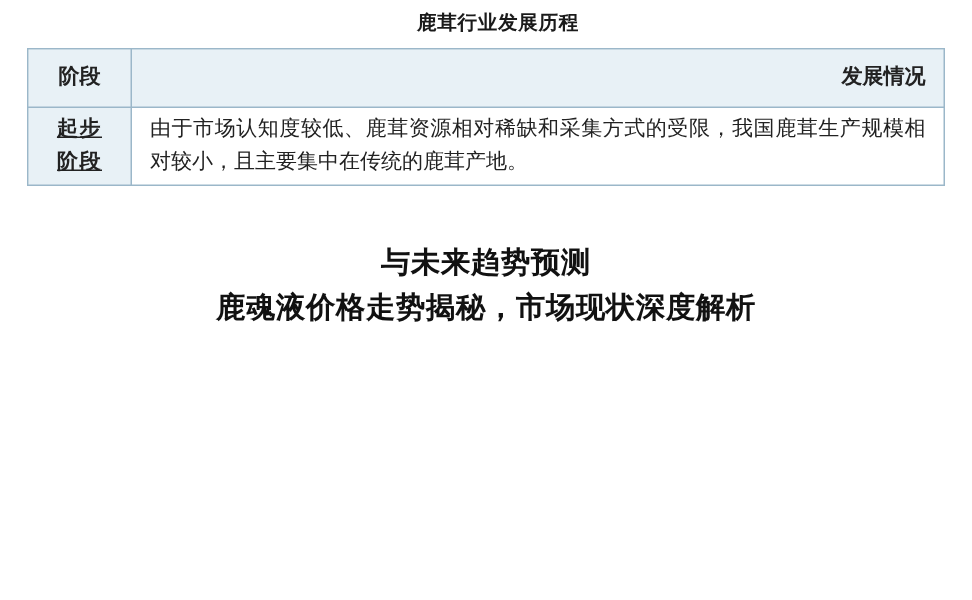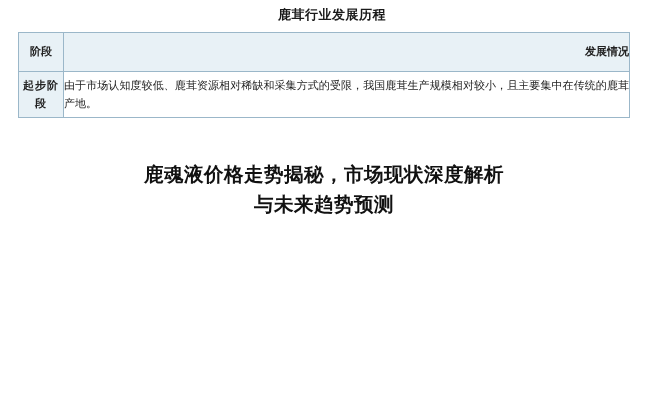--- a/index.html
+++ b/index.html
@@ -31,34 +31,35 @@
   }
   table.matrix {
     border-collapse: collapse;
     width: 612px;
     margin: 0 18px;
     table-layout: fixed;
   }
   table.matrix td, table.matrix th {
     border: 1px solid #9bb7c9;
     vertical-align: middle;
-    padding: 4px 0;
-    font-size: 11px;
+    padding: 4px 12px;
+    font-size: 14px;
     line-height: 1.55;
     color: #222222;
   }
   .col-stage {
     width: 44px;
     background: #e8f1f6;
     text-align: center;
     font-weight: 700;
     font-size: 9px;
     color: #1f4f6d;
     letter-spacing: 1px;
     line-height: 1.25;
+    text-decoration: underline;
   }
   .hdr {
     background: #e8f1f6;
     text-align: right;
     font-weight: 700;
     font-size: 9.5px;
     color: #1f4f6d;
     height: 30px;
   }
   .hdr-stage {
@@ -115,17 +116,17 @@
         <th class="hdr">发展情况</th>
       </tr>
       <tr class="r1">
         <td class="col-stage">起步阶段</td>
         <td class="cell-body">由于市场认知度较低、鹿茸资源相对稀缺和采集方式的受限，我国鹿茸生产规模相对较小，且主要集中在传统的鹿茸产地。</td>
       </tr>
     </tbody>
   </table>
 
   <div class="overlay">
+    <div class="overlay-line">与未来趋势预测</div>
     <div class="overlay-line">鹿魂液价格走势揭秘，市场现状深度解析</div>
-    <div class="overlay-line">与未来趋势预测</div>
   </div>
 
 </div>
 
 </body></html>

